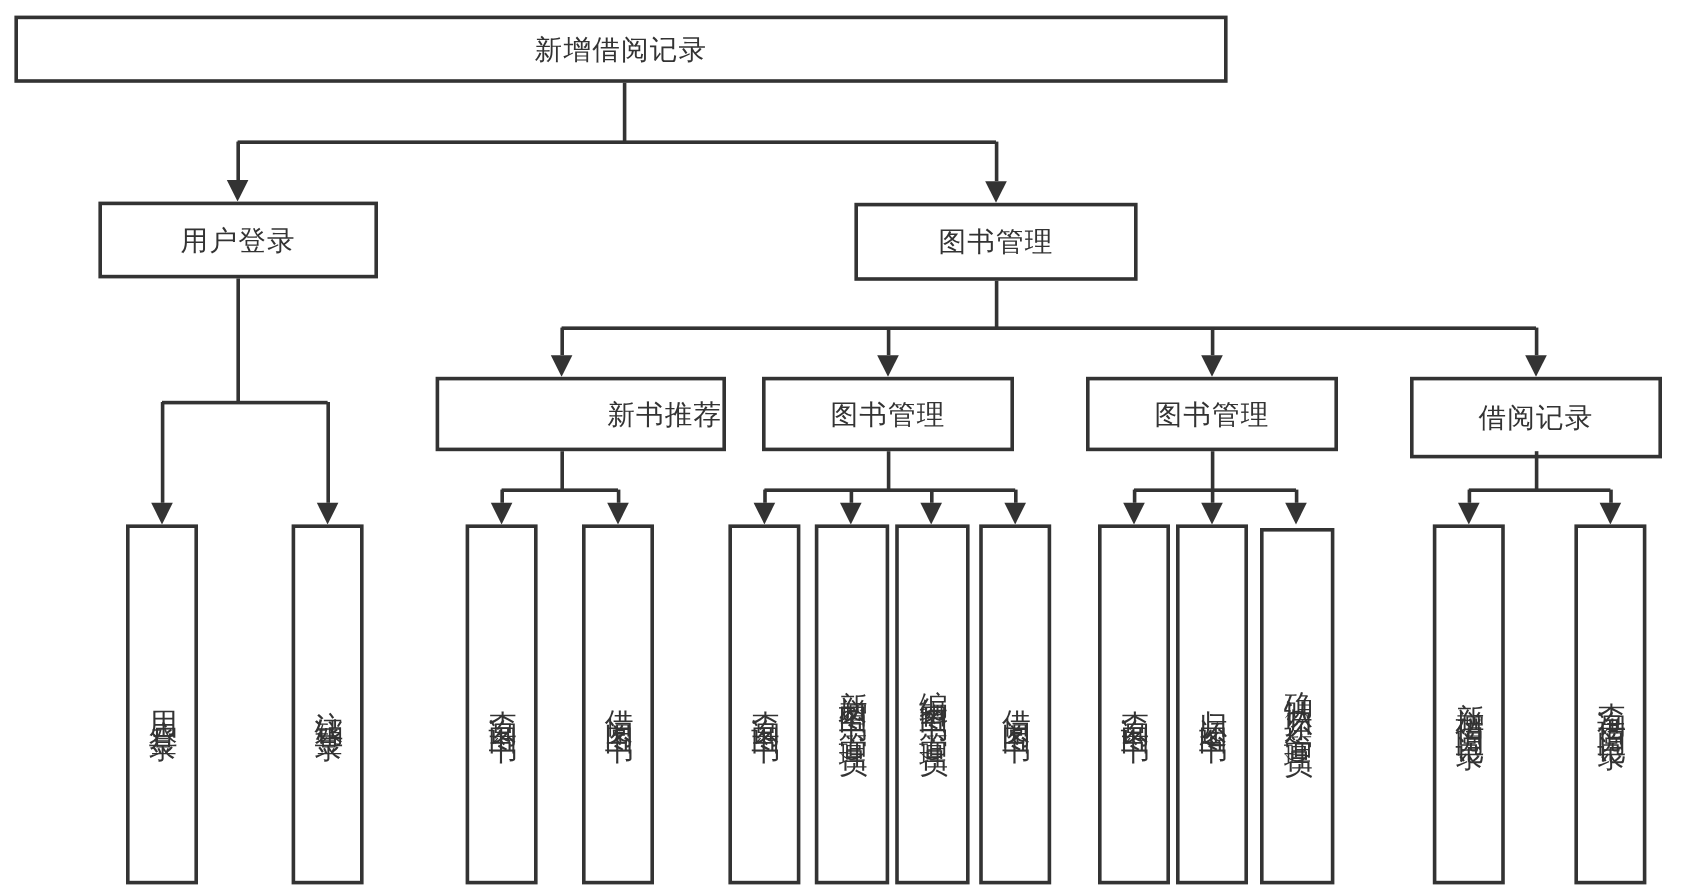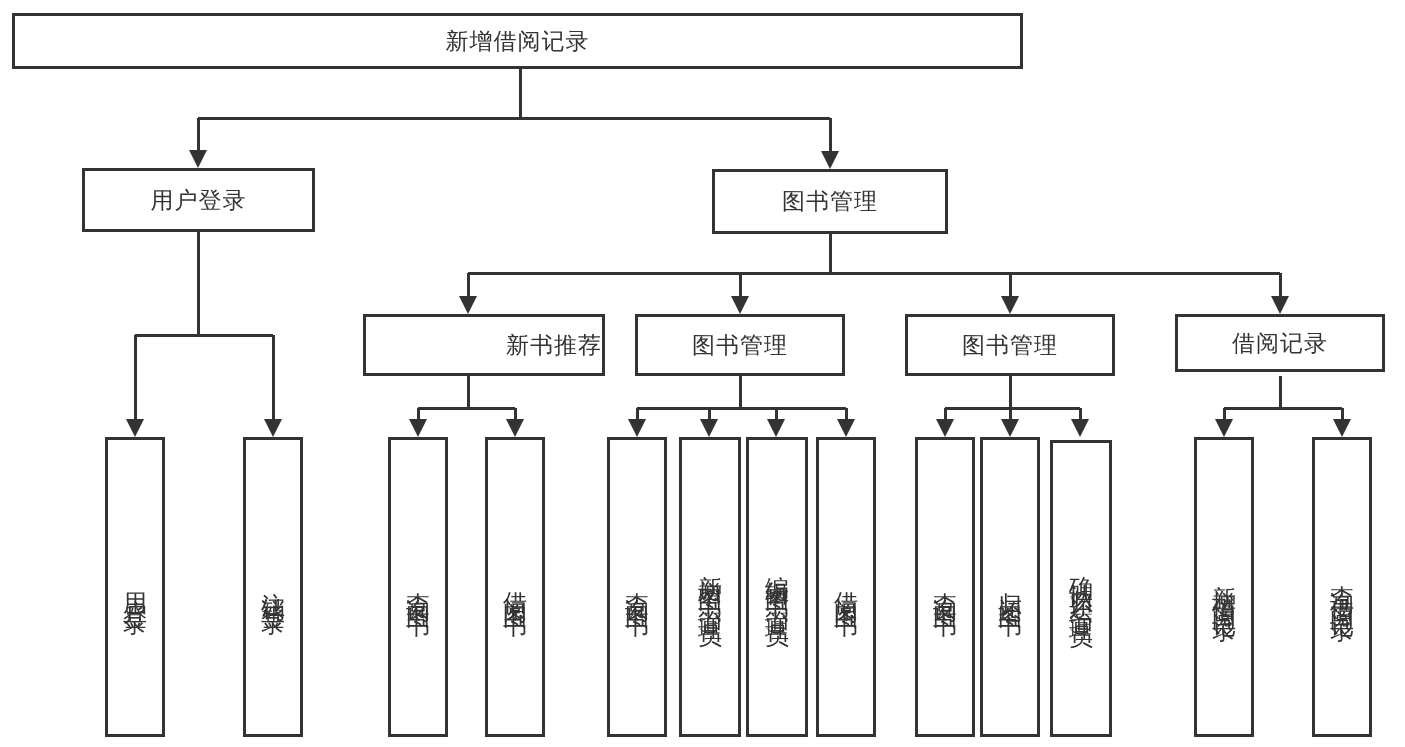--- a/index.html
+++ b/index.html
@@ -114,21 +114,21 @@
 
   <div class="box hbox" style="left:363px;top:314px;width:242px;height:62px;justify-content:flex-end;">
     <span>新书推荐</span>
   </div>
   <div class="box hbox" style="left:635px;top:314px;width:210px;height:62px;">
     <span>图书管理</span>
   </div>
   <div class="box hbox" style="left:905px;top:314px;width:210px;height:62px;">
     <span>图书管理</span>
   </div>
-  <div class="box hbox" style="left:1175px;top:314px;width:210px;height:58px;">
+  <div class="box hbox" style="left:1175px;top:314px;width:210px;height:68px;">
     <span>借阅记录</span>
   </div>
 
   <div class="vline" style="left:468px;top:376px;height:32px;"></div>
   <div class="hline" style="left:418px;top:408px;width:97px;"></div>
   <div class="vline" style="left:418px;top:408px;height:11px;"></div>
   <div class="arrow" style="left:418px;top:419px;"></div>
   <div class="vline" style="left:515px;top:408px;height:11px;"></div>
   <div class="arrow" style="left:515px;top:419px;"></div>
 

